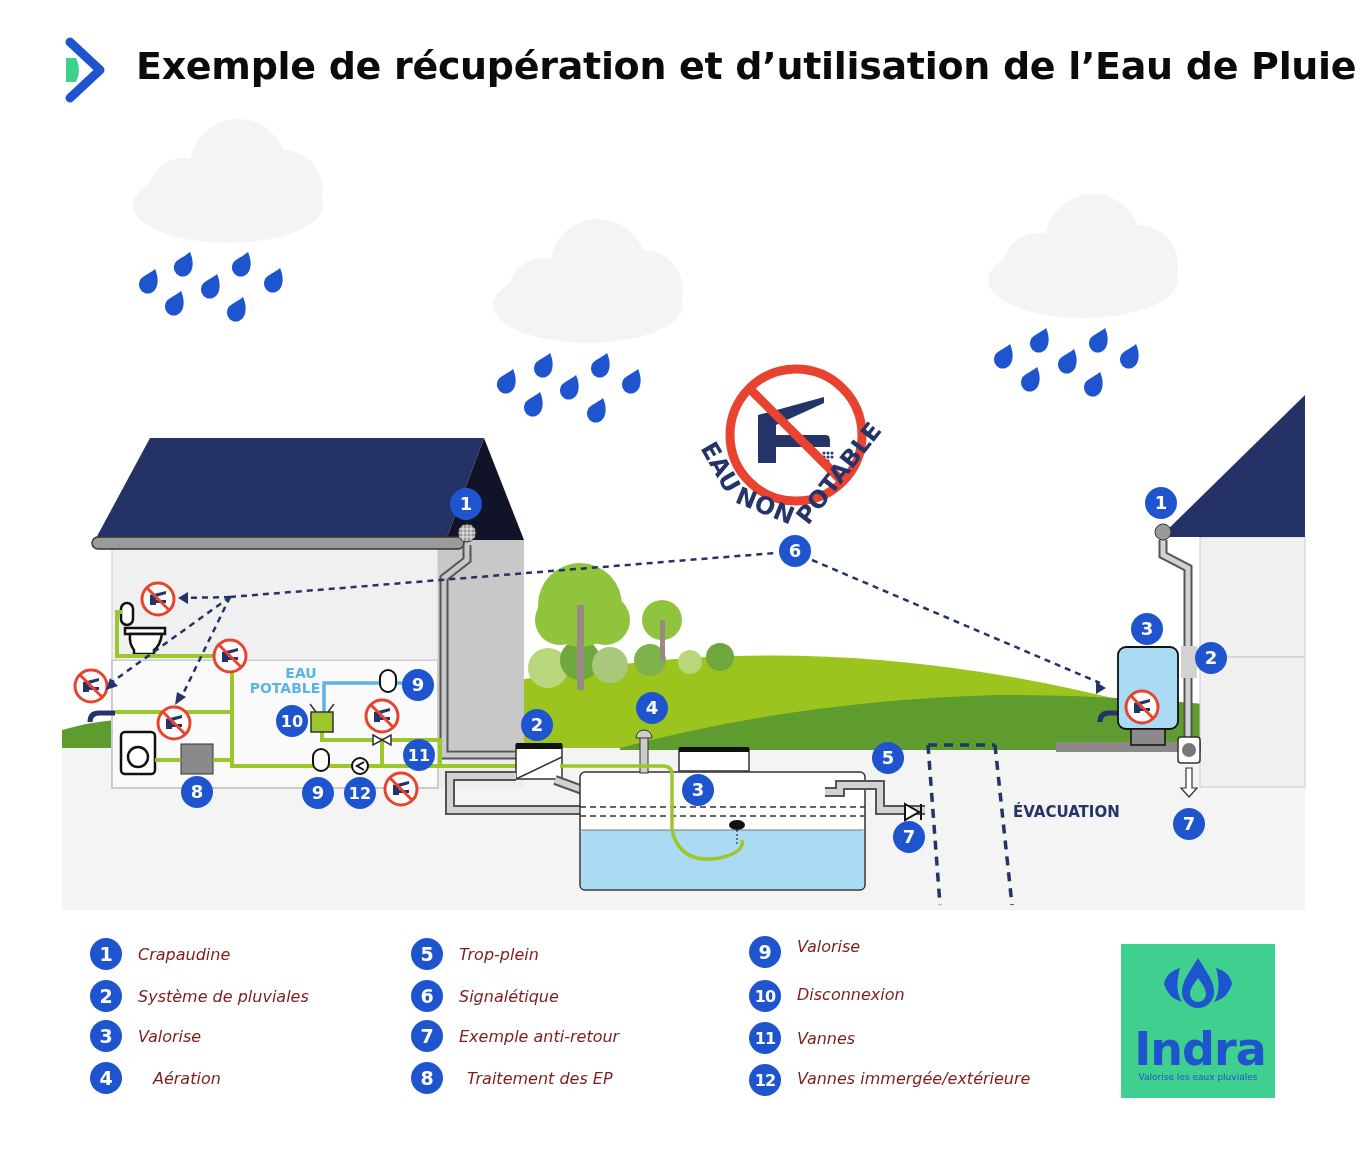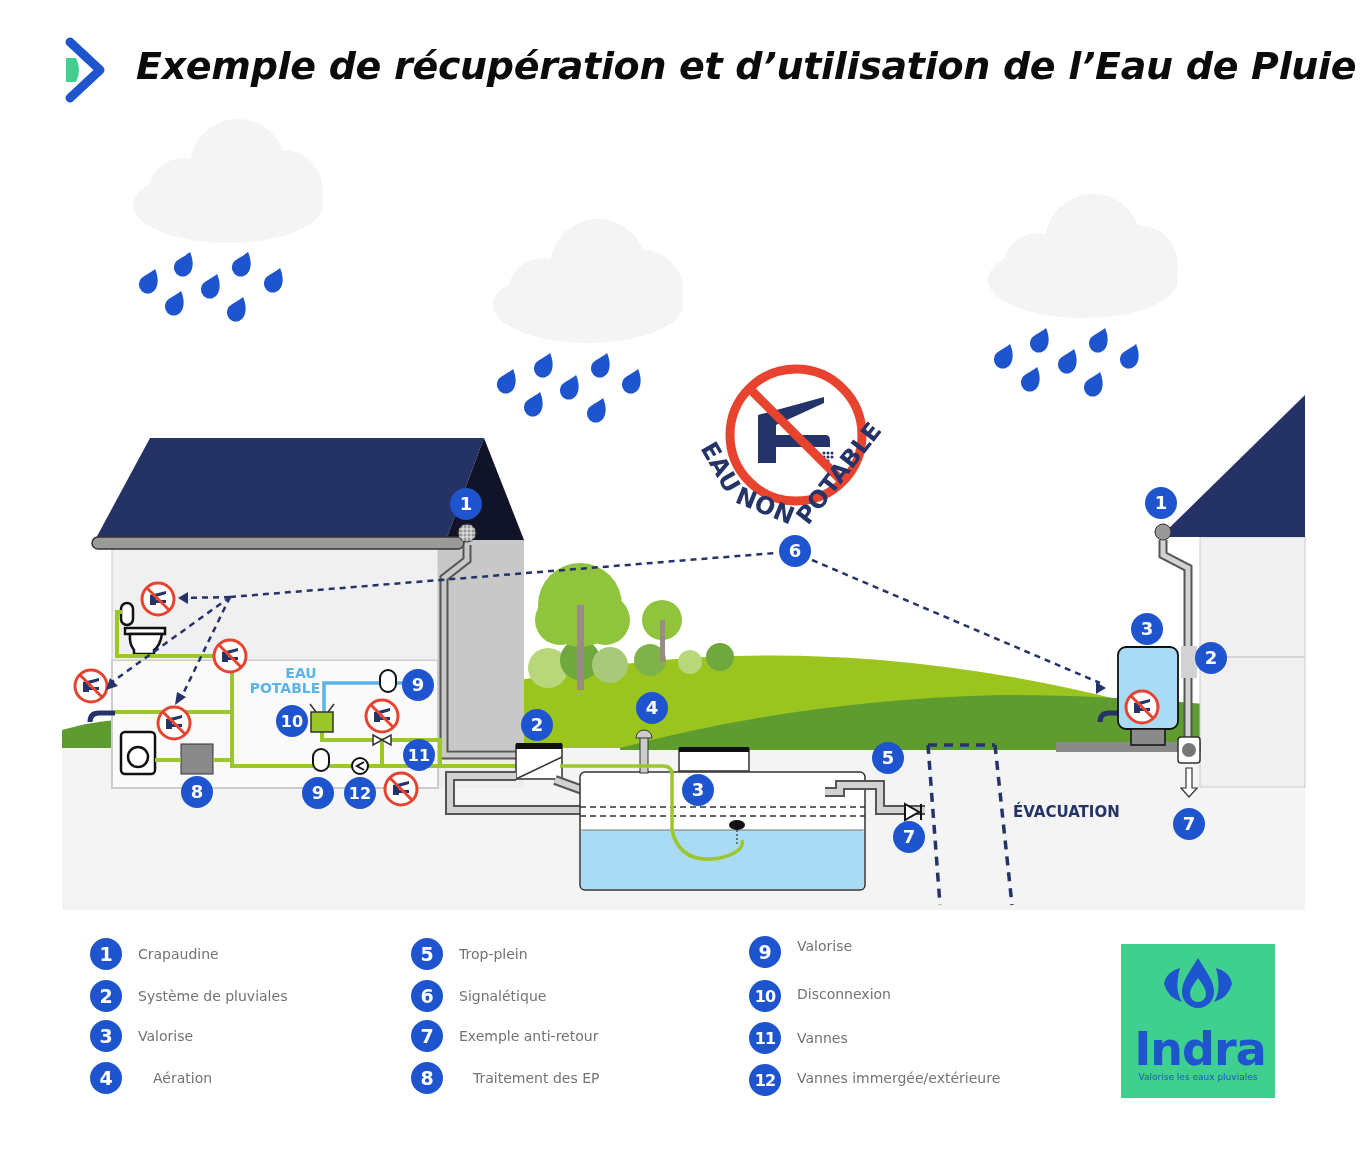--- a/index.html
+++ b/index.html
@@ -1,25 +1,25 @@
 <!DOCTYPE html>
 <html><head>
 <meta charset="utf-8">
 <style>
   html, body { margin:0; padding:0; background:#ffffff; }
   body { width:1366px; height:1152px; position:relative; overflow:hidden; font-family:"DejaVu Sans", "Liberation Sans", sans-serif; }
   .header { position:absolute; left:62px; top:30px; height:80px; display:flex; align-items:center; }
   .logo-chevron { width:52px; height:72px; }
-  .title { position:absolute; left:136px; top:44px; font-size:38px; font-weight:bold; color:#0b0b0b; letter-spacing:-0.3px; white-space:nowrap;font-style:italic; }
+  .title { position:absolute; left:136px; top:44px; font-size:38px; font-weight:bold; color:#0b0b0b; letter-spacing:-0.3px; white-space:nowrap; }
   .scene { position:absolute; left:0; top:0; width:1366px; height:920px; }
   .legend { position:absolute; top:935px; left:0; width:1366px; height:180px; }
   .legend-item { position:absolute; display:flex; align-items:center; }
   .badge { width:32px; height:32px; border-radius:50%; background:#1e55cf; color:#fff; font-weight:bold; font-size:19px; display:flex; align-items:center; justify-content:center; font-family:"DejaVu Sans", sans-serif; }
   .badge.two { font-size:16px; letter-spacing:-1px; }
-  .legend-label { font-size:14px; color:#737373; margin-left:16px; font-family:"DejaVu Sans", sans-serif; white-space:nowrap; }
+  .legend-label { font-size:16px; color:#7f1d1d; margin-left:16px; font-family:"DejaVu Sans", sans-serif; white-space:nowrap;font-style:italic; }
   .brand { position:absolute; left:1121px; top:944px; width:154px; height:154px; background:#3fcf8e; }
   .brand-name { position:absolute; left:0; width:158px; top:78px; text-align:center; font-size:46px; font-weight:bold; color:#1e55cf; font-family:"DejaVu Sans", sans-serif; letter-spacing:-1px; }
   .brand-tag { position:absolute; left:0; width:154px; top:128px; text-align:center; font-size:9px; color:#1e55cf; font-family:"DejaVu Sans", sans-serif; }
   .svg-text-b { font-family:"DejaVu Sans", sans-serif; font-weight:bold; }
 </style>
 </head>
 <body>
 
 <div class="header">
   <svg class="logo-chevron" viewBox="0 0 52 72">
@@ -323,21 +323,21 @@
   <div class="legend-item" style="left:411px;top:45px">
     <div class="badge">6</div>
     <div class="legend-label">Signalétique</div>
   </div>
   <div class="legend-item" style="left:411px;top:85px">
     <div class="badge">7</div>
     <div class="legend-label">Exemple anti-retour</div>
   </div>
   <div class="legend-item" style="left:411px;top:127px">
     <div class="badge">8</div>
-    <div class="legend-label" style="margin-left:30px">Traitement des EP</div>
+    <div class="legend-label" style="margin-left:24px">Traitement des EP</div>
   </div>
 
   <div class="legend-item" style="left:749px;top:1px">
     <div class="badge">9</div>
     <div class="legend-label" style="margin-top:-12px">Valorise</div>
   </div>
   <div class="legend-item" style="left:749px;top:45px">
     <div class="badge two">10</div>
     <div class="legend-label" style="margin-top:-4px">Disconnexion</div>
   </div>

